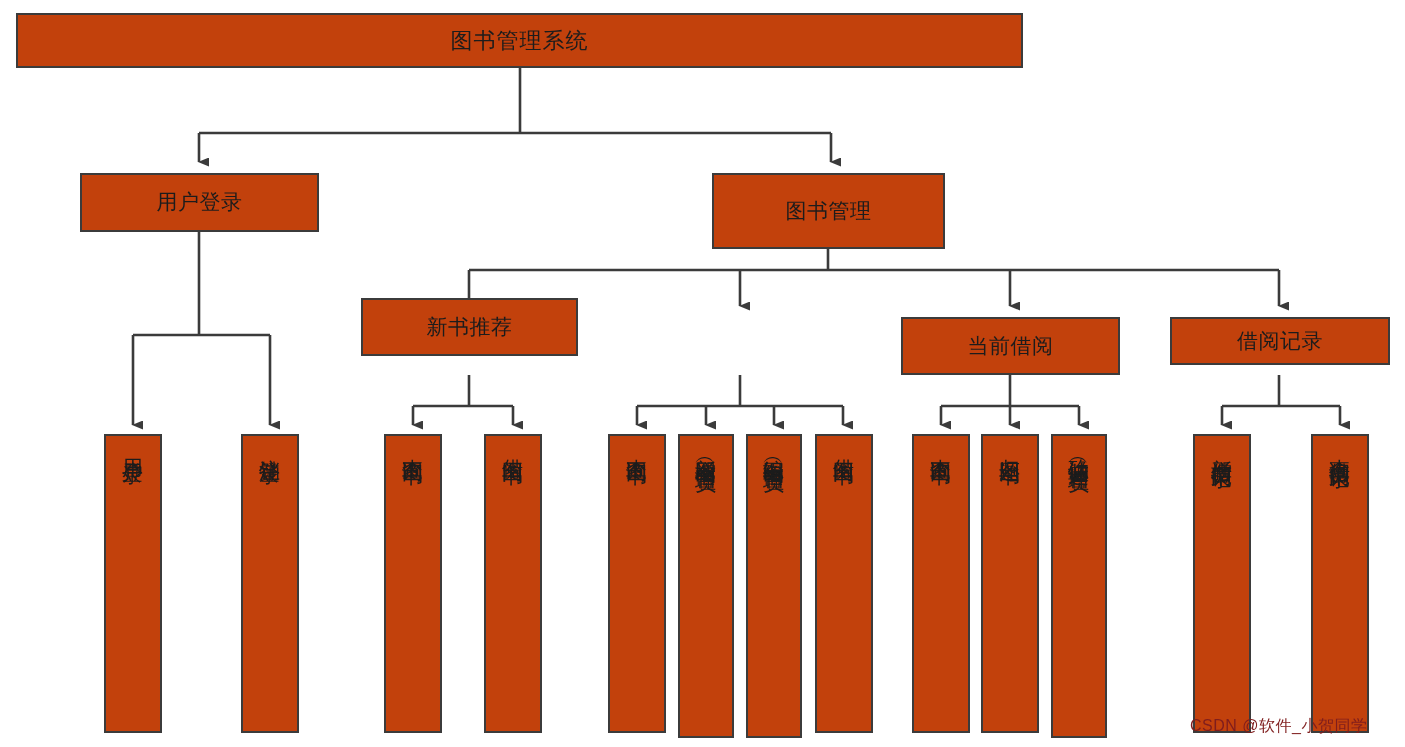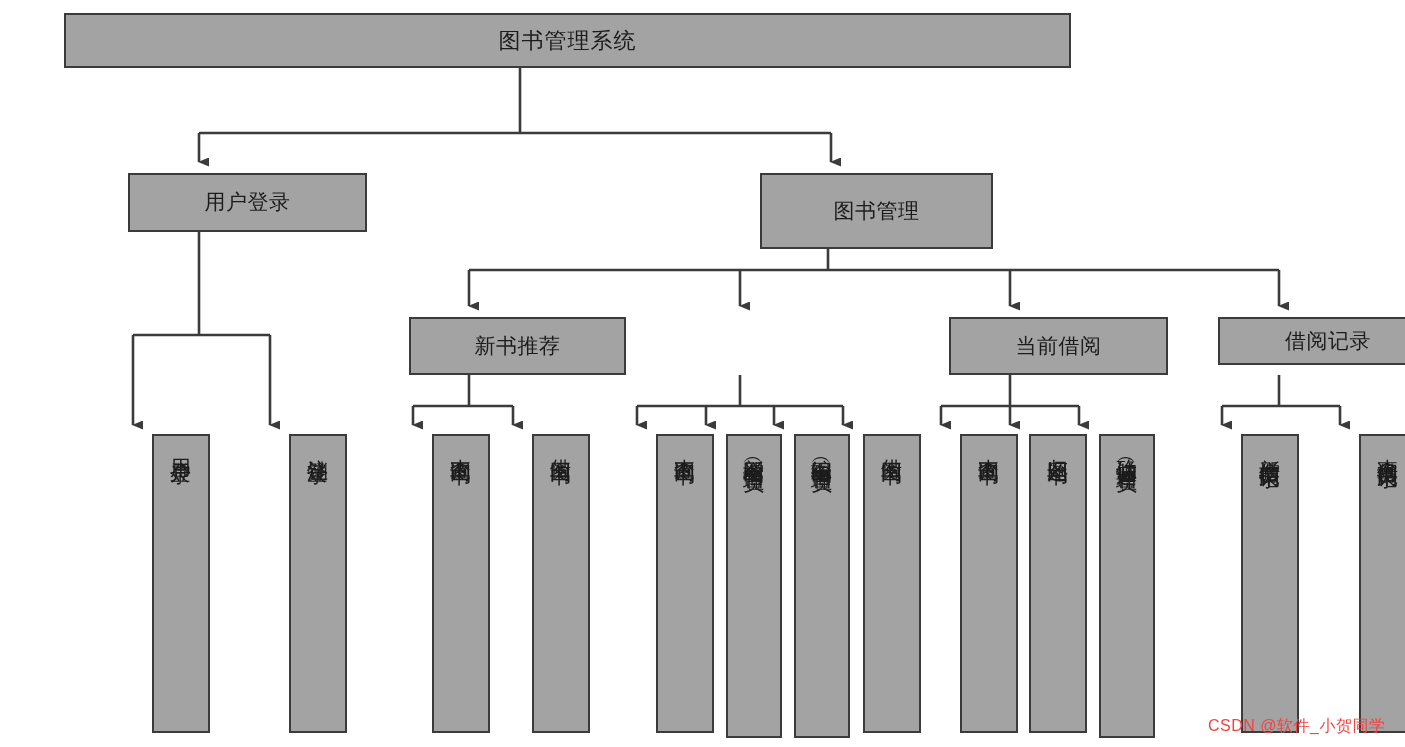--- a/index.html
+++ b/index.html
@@ -22,28 +22,27 @@
     position: absolute;
     left: 0;
     top: 0;
     width: 1405px;
     height: 747px;
     pointer-events: none;
   }
   .node {
     position: absolute;
     box-sizing: border-box;
-    background: #a3a3a3;
+    background: #c2410c;
     border: 2px solid #3b3b3b;
     display: flex;
     align-items: center;
     justify-content: center;
     color: #1c1c1c;
     z-index: 2;
-    margin-left: 48px;
   }
   .node-label {
     display: block;
     text-align: center;
     white-space: nowrap;
     line-height: 1.18;
   }
   
   .node.horiz .node-label {
     font-size: 21px;
@@ -63,25 +62,24 @@
     writing-mode: vertical-rl;
     text-orientation: upright;
     font-size: 21px;
     letter-spacing: 2px;
     line-height: 1;
     white-space: nowrap;
   }
   .watermark {
     position: absolute;
     font-size: 16px;
-    color: #ef4444;
+    color: #7f1d1d;
     white-space: nowrap;
     z-index: 5;
     letter-spacing: 0.5px;
-    margin-left: 18px;
   }
 </style>
 </head>
 <body>
 
 <div id="canvas">
 
   <svg id="edges" viewBox="0 0 1405 747" xmlns="http://www.w3.org/2000/svg">
     <defs>
       <marker id="arrow" markerWidth="9" markerHeight="11" refX="4.5" refY="10" orient="auto" markerUnits="userSpaceOnUse">
@@ -136,21 +134,21 @@
     <span class="node-label">图书管理系统</span>
   </div>
 
   <div class="node horiz" style="left:80px; top:173px; width:239px; height:59px;">
     <span class="node-label">用户登录</span>
   </div>
   <div class="node horiz" style="left:712px; top:173px; width:233px; height:76px;">
     <span class="node-label">图书管理</span>
   </div>
 
-  <div class="node horiz" style="left:361px; top:317px; width:217px; height:58px;">
+  <div class="node horiz" style="left:361px; top:298px; width:217px; height:58px;">
     <span class="node-label">新书推荐</span>
   </div>
   <div class="node horiz" style="left:901px; top:317px; width:219px; height:58px;">
     <span class="node-label">当前借阅</span>
   </div>
   <div class="node horiz" style="left:1170px; top:317px; width:220px; height:48px;">
     <span class="node-label">借阅记录</span>
   </div>
 
   <div class="node vert" style="left:104px; top:434px; width:58px; height:299px;">

